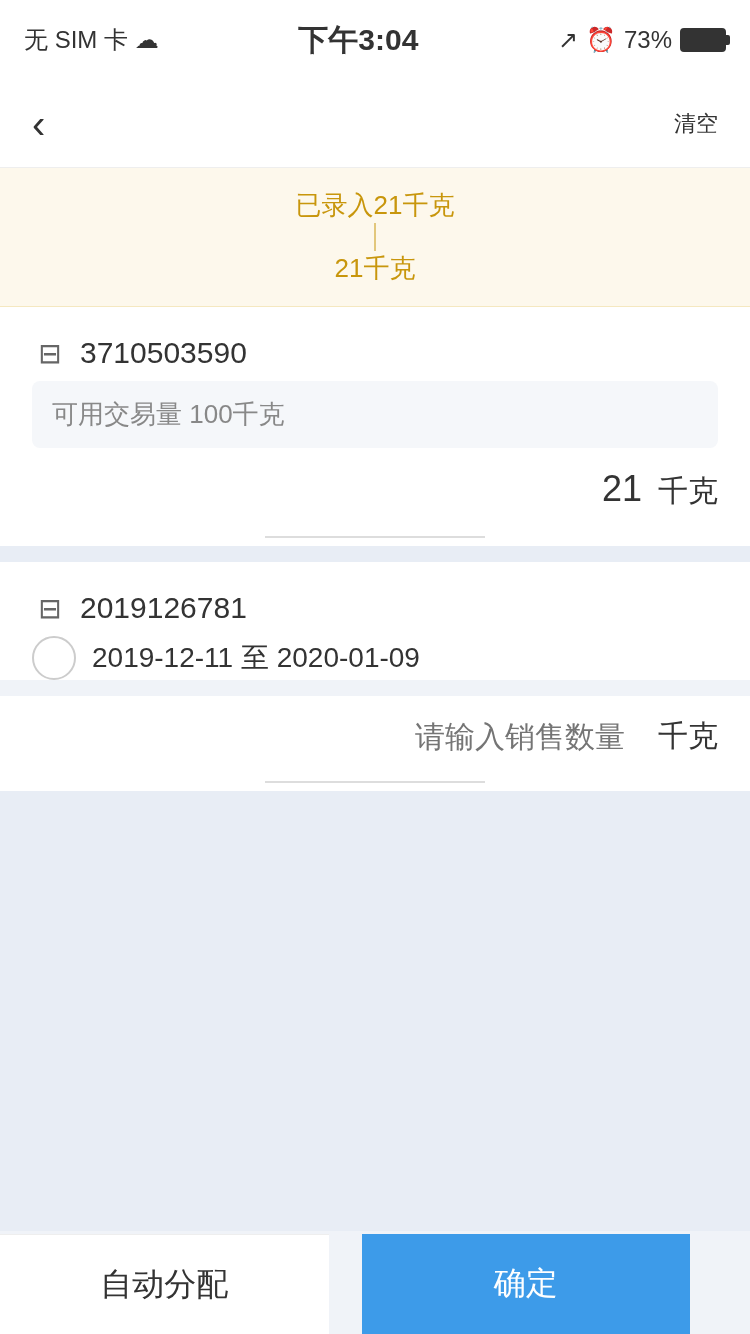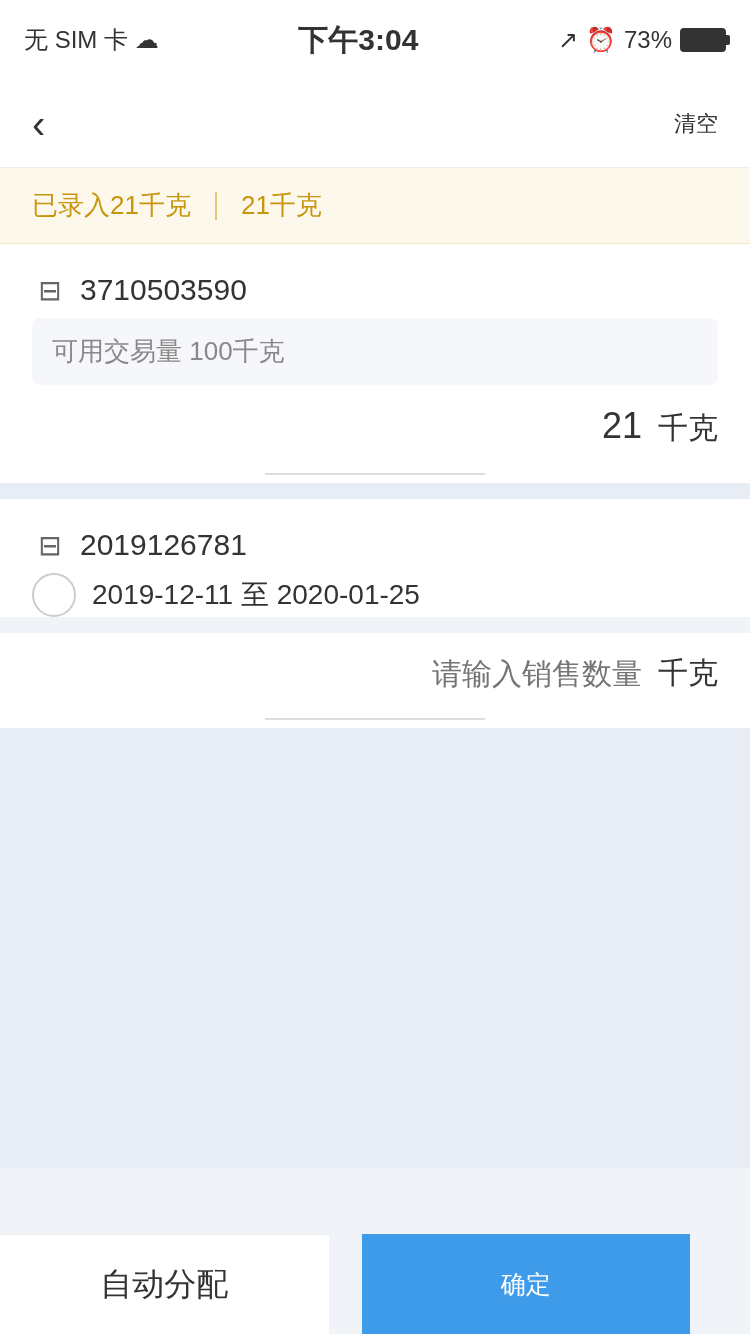--- a/index.html
+++ b/index.html
@@ -90,20 +90,21 @@
     }
 
     
     .status-banner {
       background: #fdf8ec;
       padding: 20px 32px;
       display: flex;
       align-items: center;
       gap: 0;
       border-bottom: 1px solid #f5e8c0;
+      flex-direction: column;
     }
     .status-banner-text {
       font-size: 26px;
       color: #c8960c;
     }
     .status-banner-divider {
       width: 2px;
       height: 28px;
       background: #c8960c;
       margin: 0 24px;
@@ -225,21 +226,21 @@
       background: #e8edf5;
     }
 
     
     .quantity-placeholder-row {
       background: #fff;
       padding: 20px 32px 24px 16px;
       display: flex;
       align-items: center;
       justify-content: flex-end;
-      gap: 16px;
+      gap: 33px;
     }
     .quantity-placeholder-unit {
       font-size: 30px;
       color: #333;
     }
     .quantity-placeholder-divider-row {
       background: #fff;
       padding: 0 32px;
       padding-bottom: 8px;
     }
@@ -271,21 +272,21 @@
       color: #333;
       border-top: 1px solid #eee;
       cursor: pointer;
     }
     .footer-confirm {
       flex: 1;
       background: #3d9be9;
       display: flex;
       align-items: center;
       justify-content: center;
-      font-size: 25px;
+      font-size: 32px;
       color: #fff;
       cursor: pointer;
     }
   </style>
 </head>
 <body>
 
 <div class="status-bar">
   <div class="status-left">
     <span>无 SIM 卡 ☁</span>
@@ -330,21 +331,21 @@
 
 <div class="section-separator"></div>
 
 <div class="batch-item">
   <div class="batch-item-header">
     <span class="batch-id-icon">⊟</span>
     <span class="batch-id">2019126781</span>
   </div>
   <div class="batch-date-row">
     <div class="radio-circle"></div>
-    <span class="batch-date">2019-12-11 至 2020-01-25</span>
+    <span class="batch-date">2019-12-11 至 2020-01-09</span>
   </div>
 </div>
 
 <div class="quantity-placeholder-row">
   <input class="quantity-value" type="text" placeholder="请输入销售数量" style="width: 320px; text-align: right; font-size: 30px; color: rgb(187, 187, 187);">
   <span class="quantity-placeholder-unit">千克</span>
 </div>
 <div class="quantity-placeholder-divider-row">
   <div class="quantity-divider"></div>
 </div>

